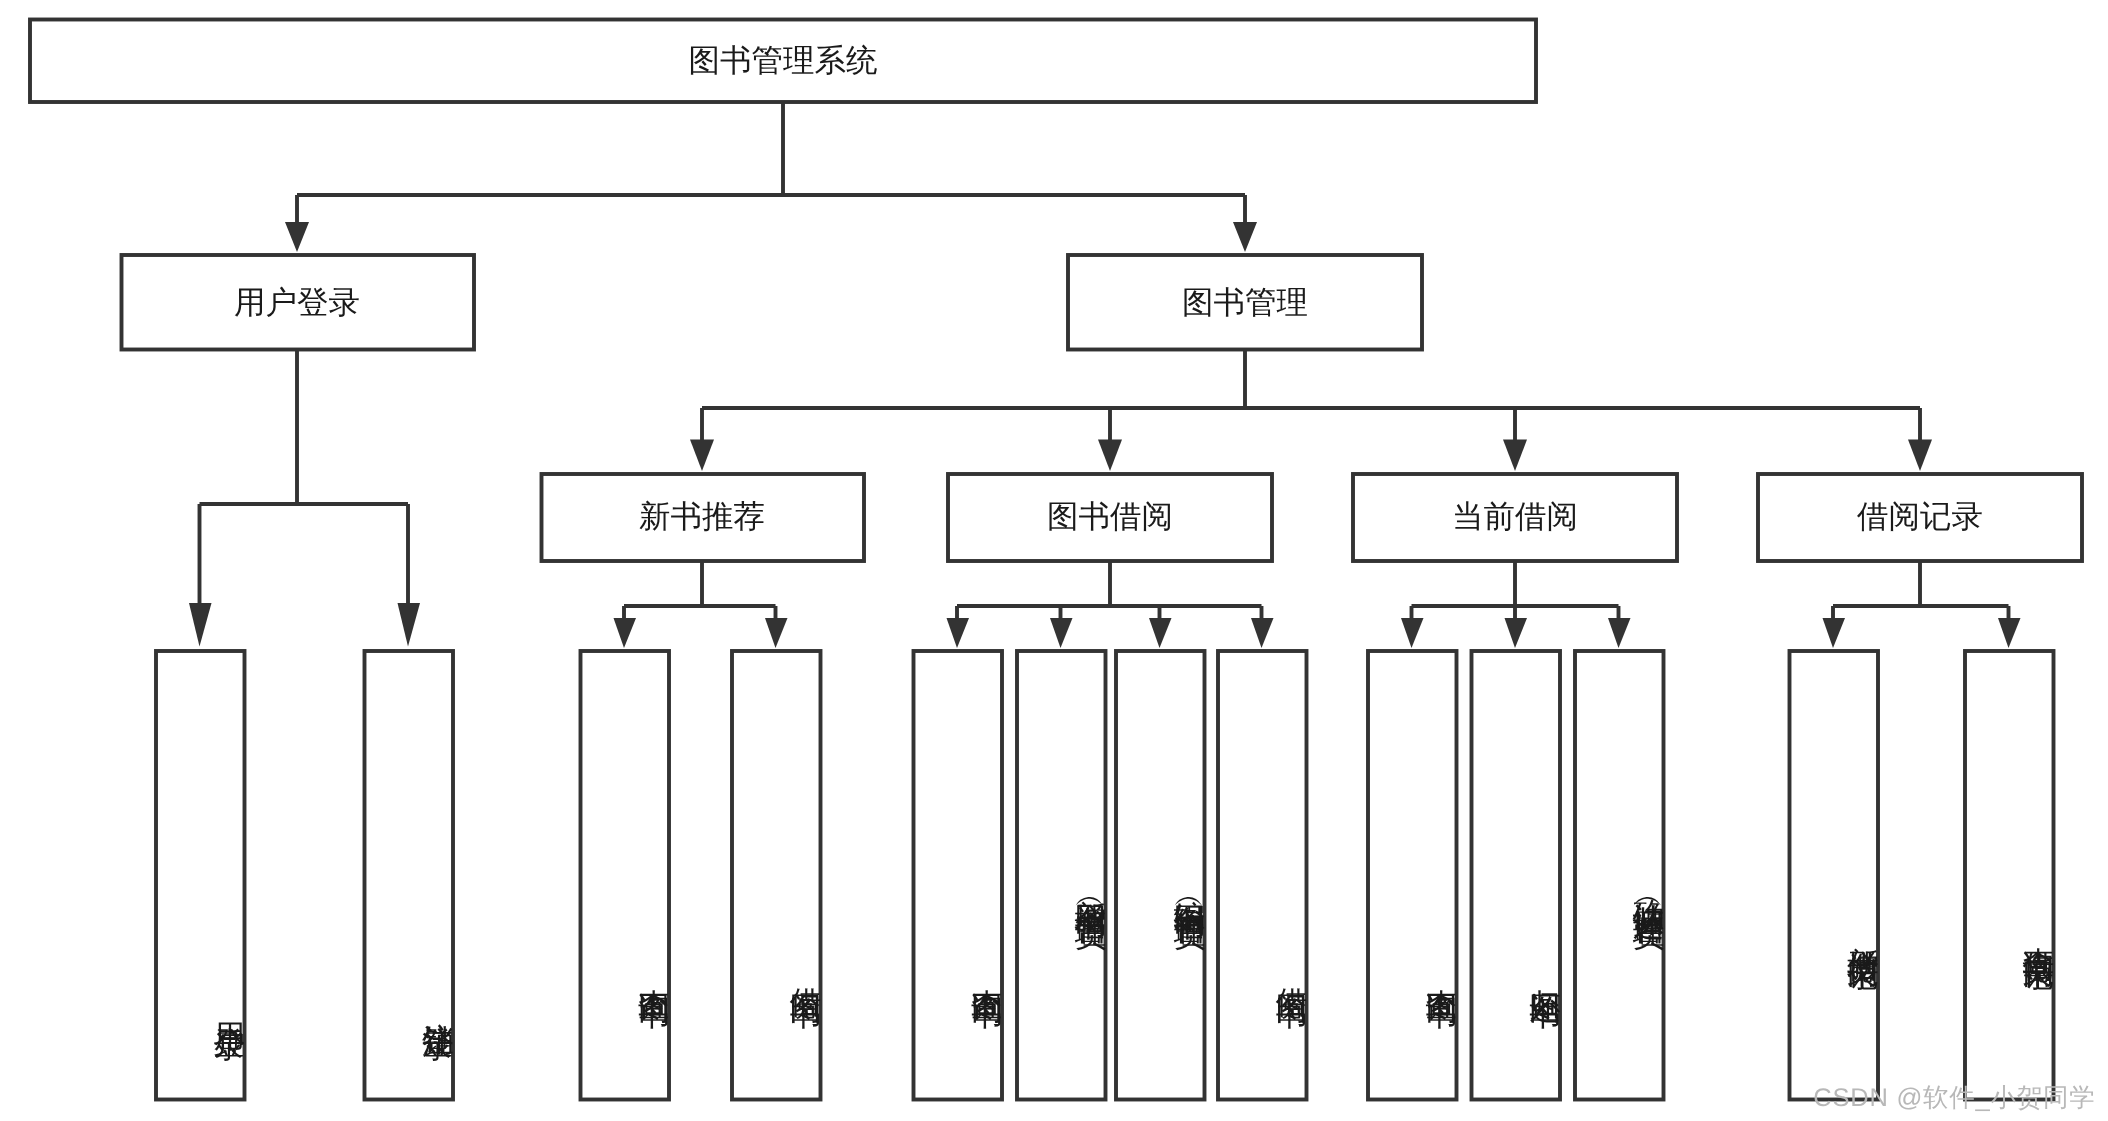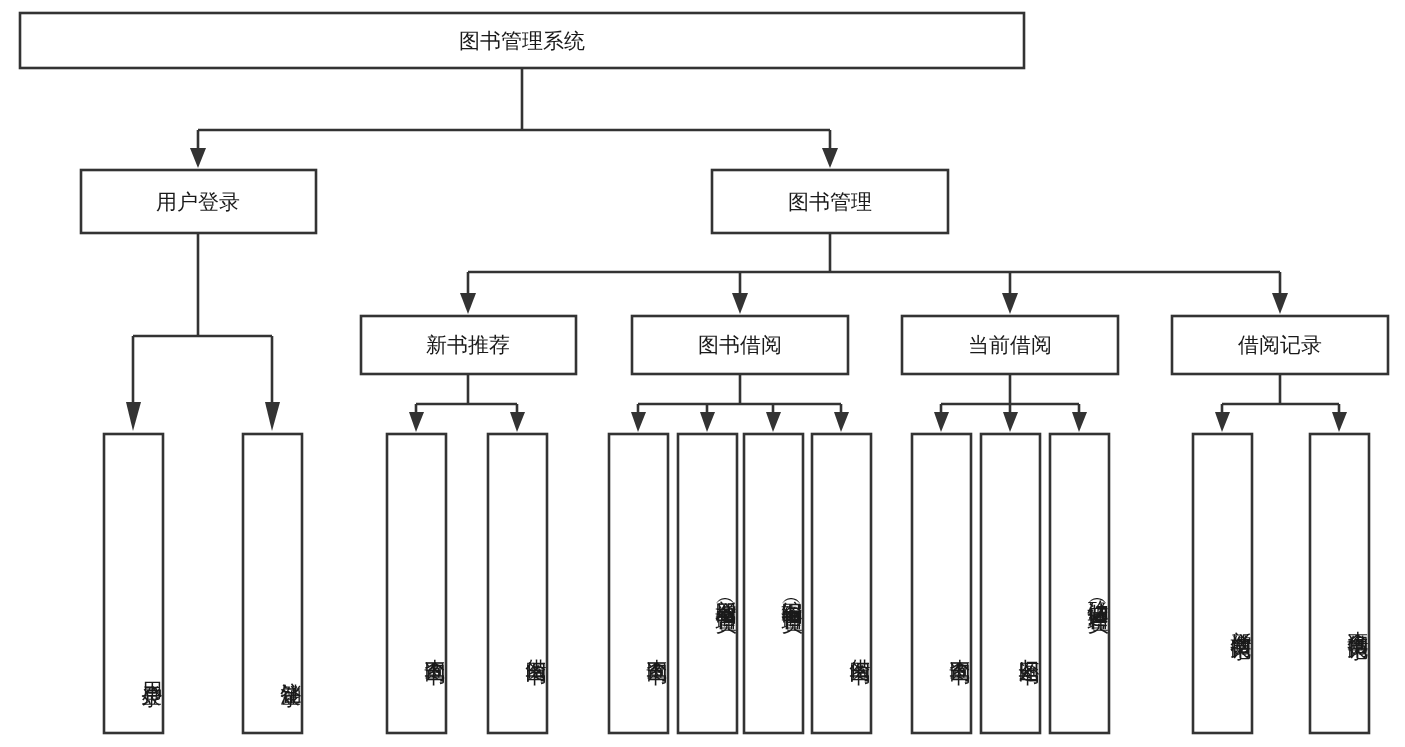--- a/index.html
+++ b/index.html
@@ -206,14 +206,15 @@
   <div class="node-label-v" style="left:744px; top:434px; width:59px; height:299px; padding-top:8px;">编辑图书（管理员）</div>
   <div class="node-label-v" style="left:812px; top:434px; width:59px; height:299px; padding-top:62px;">借阅图书</div>
 
   <div class="node-label-v" style="left:912px; top:434px; width:59px; height:299px; padding-top:62px;">查询图书</div>
   <div class="node-label-v" style="left:981px; top:434px; width:59px; height:299px; padding-top:62px;">归还图书</div>
   <div class="node-label-v" style="left:1050px; top:434px; width:59px; height:299px; padding-top:8px;">确认归还（管理员）</div>
 
   <div class="node-label-v" style="left:1193px; top:434px; width:59px; height:299px; padding-top:36px;">新增借阅记录</div>
   <div class="node-label-v" style="left:1310px; top:434px; width:59px; height:299px; padding-top:36px;">查询借阅记录</div>
 
+  <div class="watermark">CSDN @软件_小贺同学</div>
 
 </div>
 
 </body></html>

